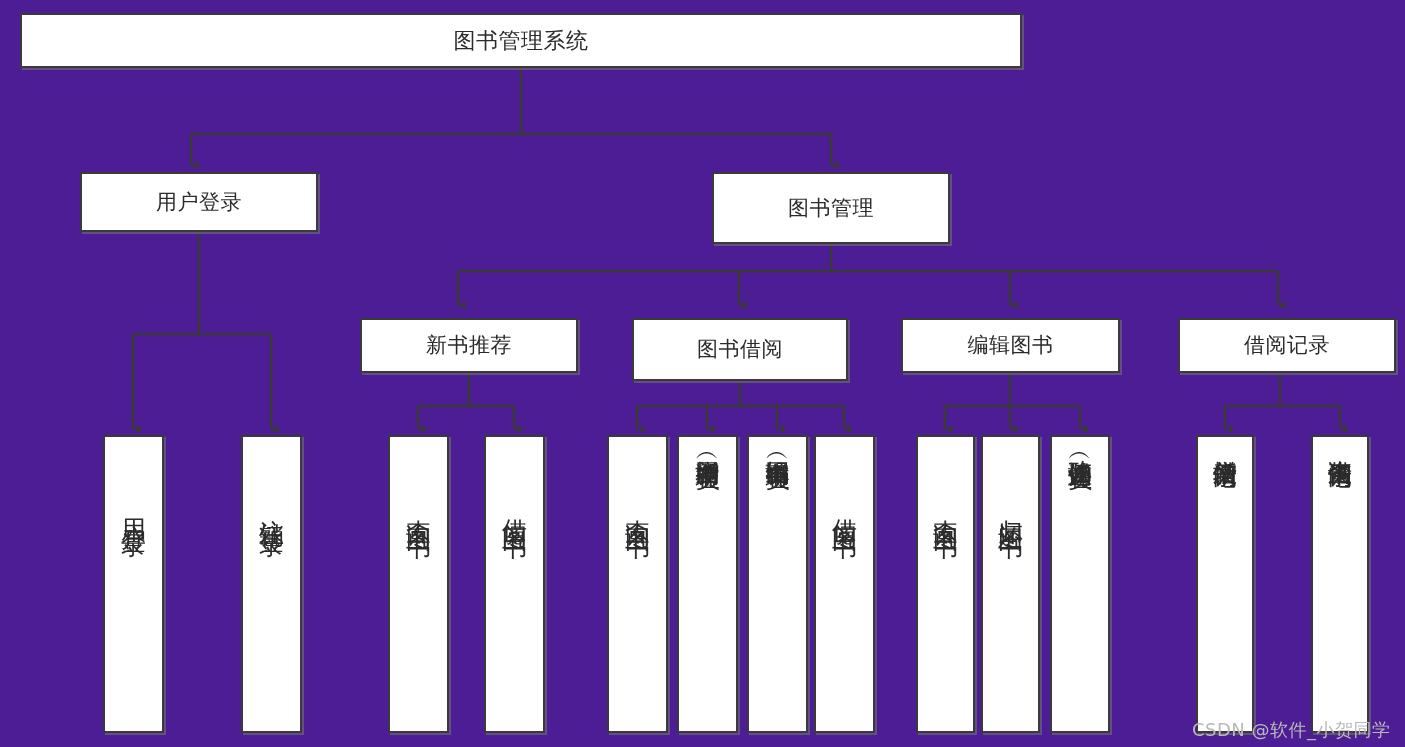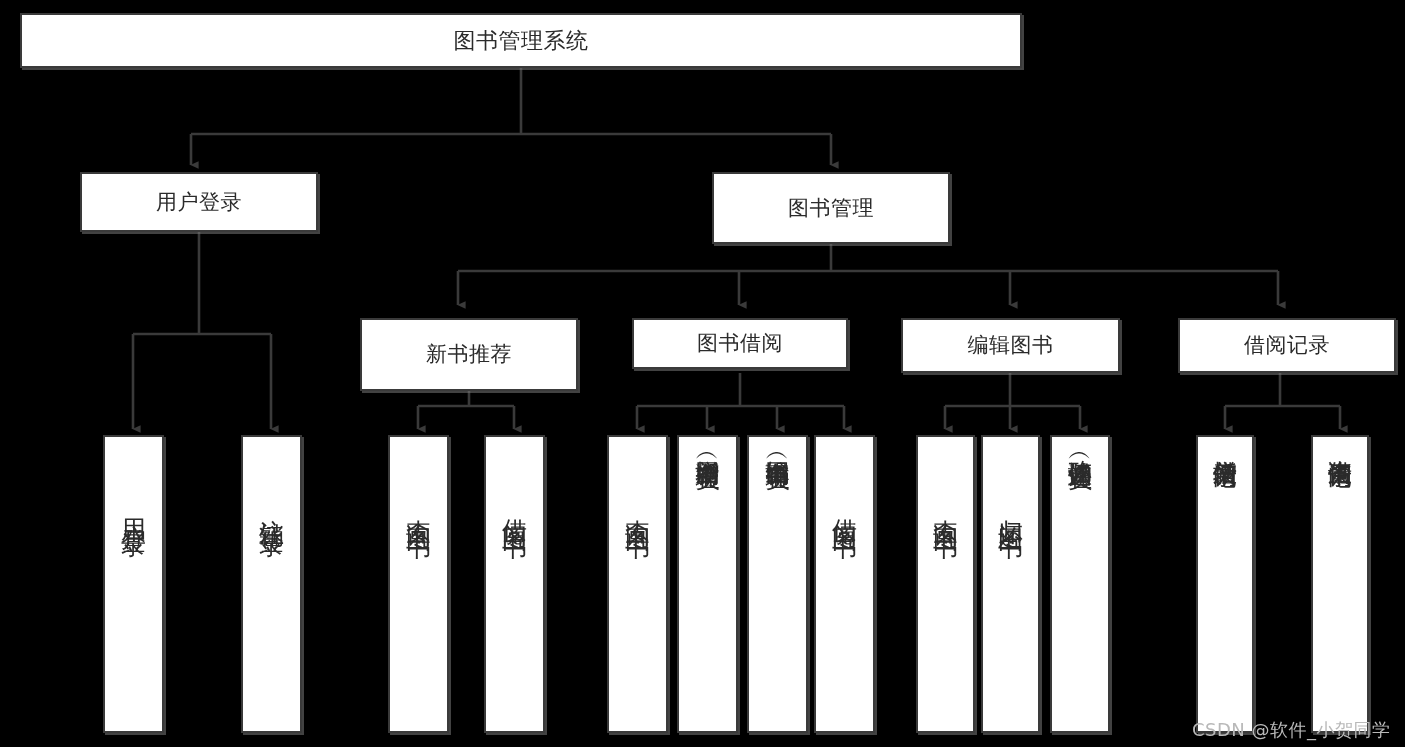--- a/index.html
+++ b/index.html
@@ -8,21 +8,21 @@
     padding: 0;
     background: #ffffff;
   }
   body {
     font-family: "DejaVu Sans", "Liberation Sans", sans-serif;
   }
   #diagram-root {
     position: relative;
     width: 1405px;
     height: 747px;
-    background: #000000;
+    background: #4c1d95;
     overflow: hidden;
   }
   svg.connectors {
     position: absolute;
     left: 0;
     top: 0;
     width: 1405px;
     height: 747px;
     pointer-events: none;
   }
@@ -140,24 +140,24 @@
     <span class="node-label">图书管理系统</span>
   </div>
 
   <div class="node horiz" style="left:80px; top:172px; width:238px; height:60px;">
     <span class="node-label">用户登录</span>
   </div>
   <div class="node horiz" style="left:712px; top:172px; width:238px; height:72px;">
     <span class="node-label">图书管理</span>
   </div>
 
-  <div class="node horiz" style="left:360px; top:318px; width:218px; height:73px;">
+  <div class="node horiz" style="left:360px; top:318px; width:218px; height:55px;">
     <span class="node-label">新书推荐</span>
   </div>
-  <div class="node horiz" style="left:632px; top:318px; width:216px; height:51px;">
+  <div class="node horiz" style="left:632px; top:318px; width:216px; height:63px;">
     <span class="node-label">图书借阅</span>
   </div>
   <div class="node horiz" style="left:901px; top:318px; width:219px; height:55px;">
     <span class="node-label">编辑图书</span>
   </div>
   <div class="node horiz" style="left:1139px; top:318px; width:218px; height:55px;margin-left:39px;">
     <span class="node-label">借阅记录</span>
   </div>
 
   <div class="node vert mid" style="left:103px; top:435px; width:61px; height:298px;">

